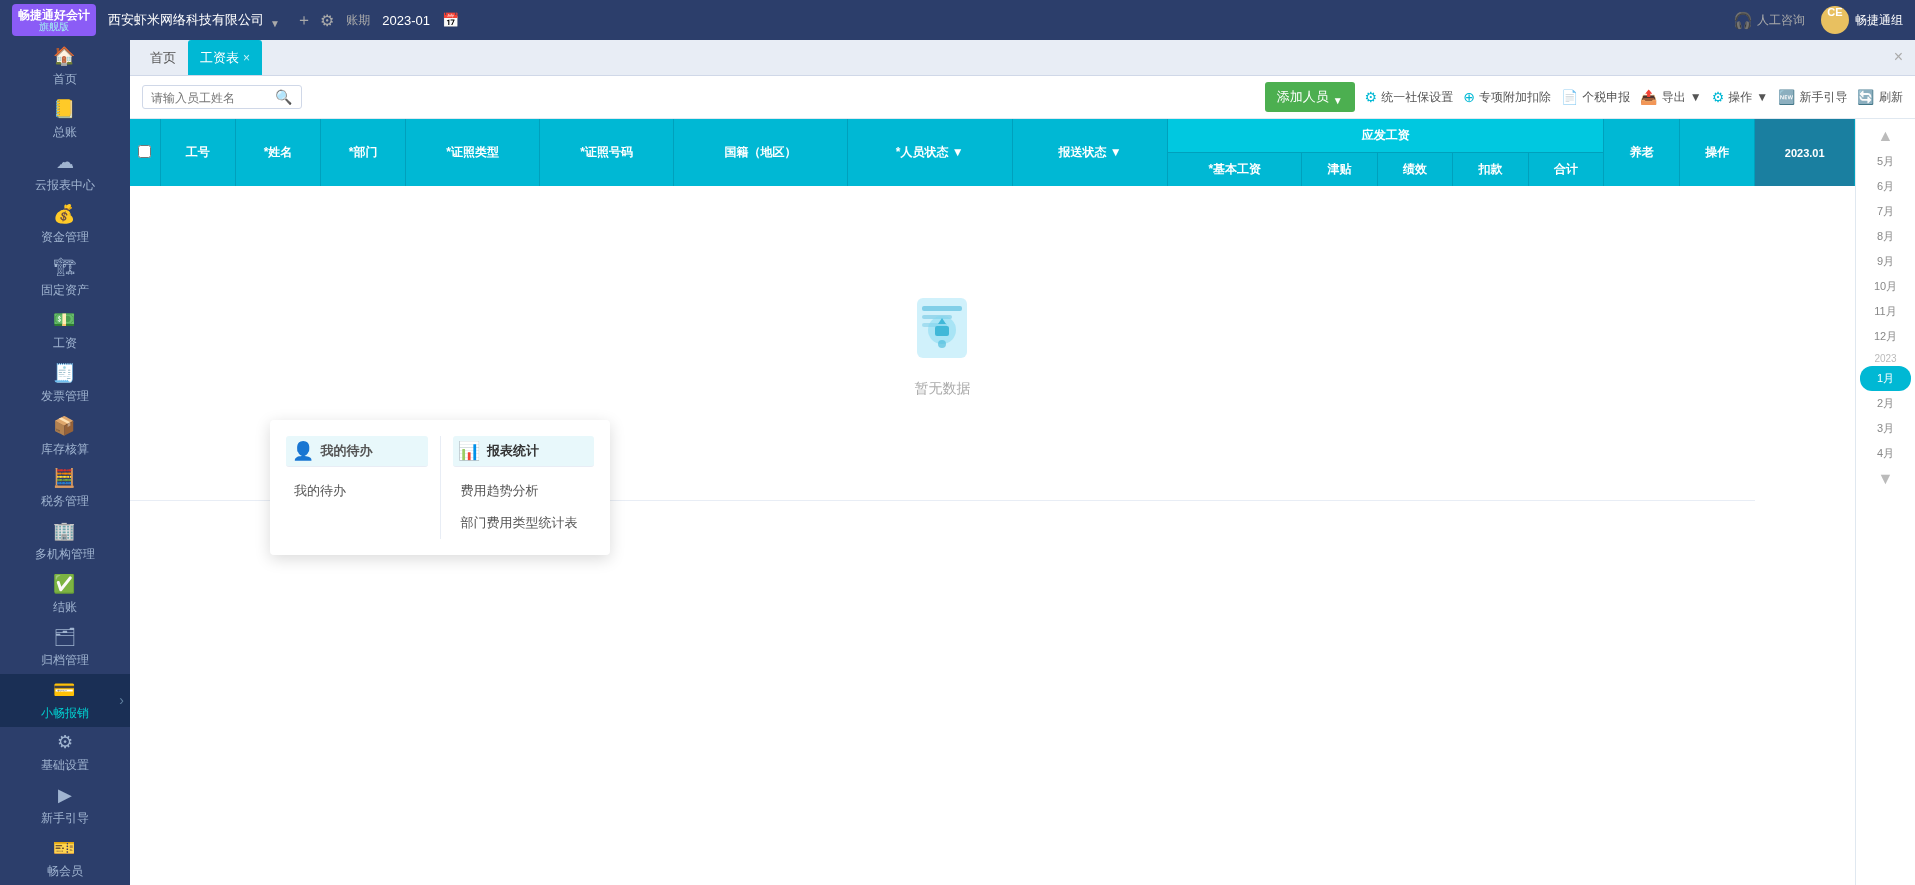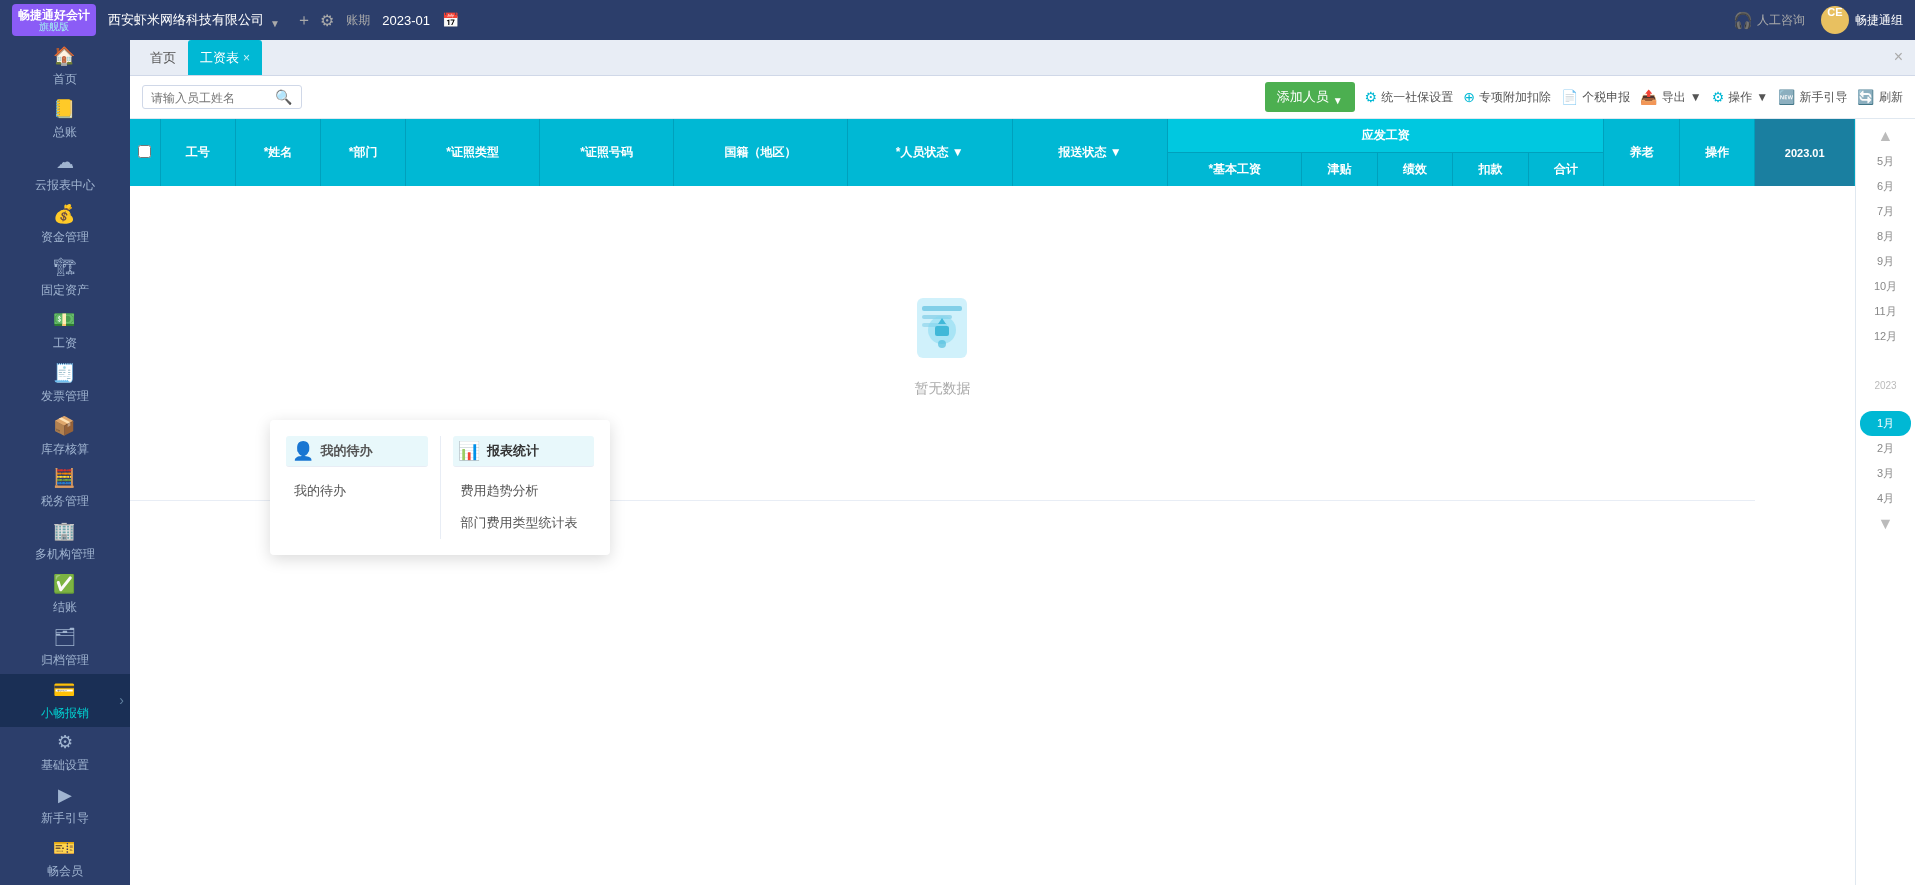--- a/index.html
+++ b/index.html
@@ -132,21 +132,21 @@
 
     
     .timeline-panel {
       width: 60px; background: white; border-left: 1px solid #e0e8f0; display: flex;
       flex-direction: column; align-items: center; overflow-y: auto; flex-shrink: 0; padding: 4px 0;
     }
     .tl-item {
       width: 100%; text-align: center; padding: 5px 4px; font-size: 11px; color: #888; cursor: pointer;
     }
     .tl-item.active { background: #00b8d4; color: white; border-radius: 12px; margin: 0 4px; width: calc(100% - 8px); }
-    .tl-year { font-size: 10px; color: #bbb; padding: 4px 0 20px; text-align: center; width: 100%; margin-top: 27px; }
+    .tl-year { font-size: 10px; color: #bbb; padding: 4px 0 2px; text-align: center; width: 100%; }
     .tl-nav { color: #bbb; font-size: 16px; cursor: pointer; padding: 4px; }
 
     
     .close-tab-area {
       position: absolute; top: 0; right: 0; padding: 8px 12px; cursor: pointer; color: #aaa; font-size: 16px; z-index: 10;
     }
   </style>
 </head>
 <body>
 

